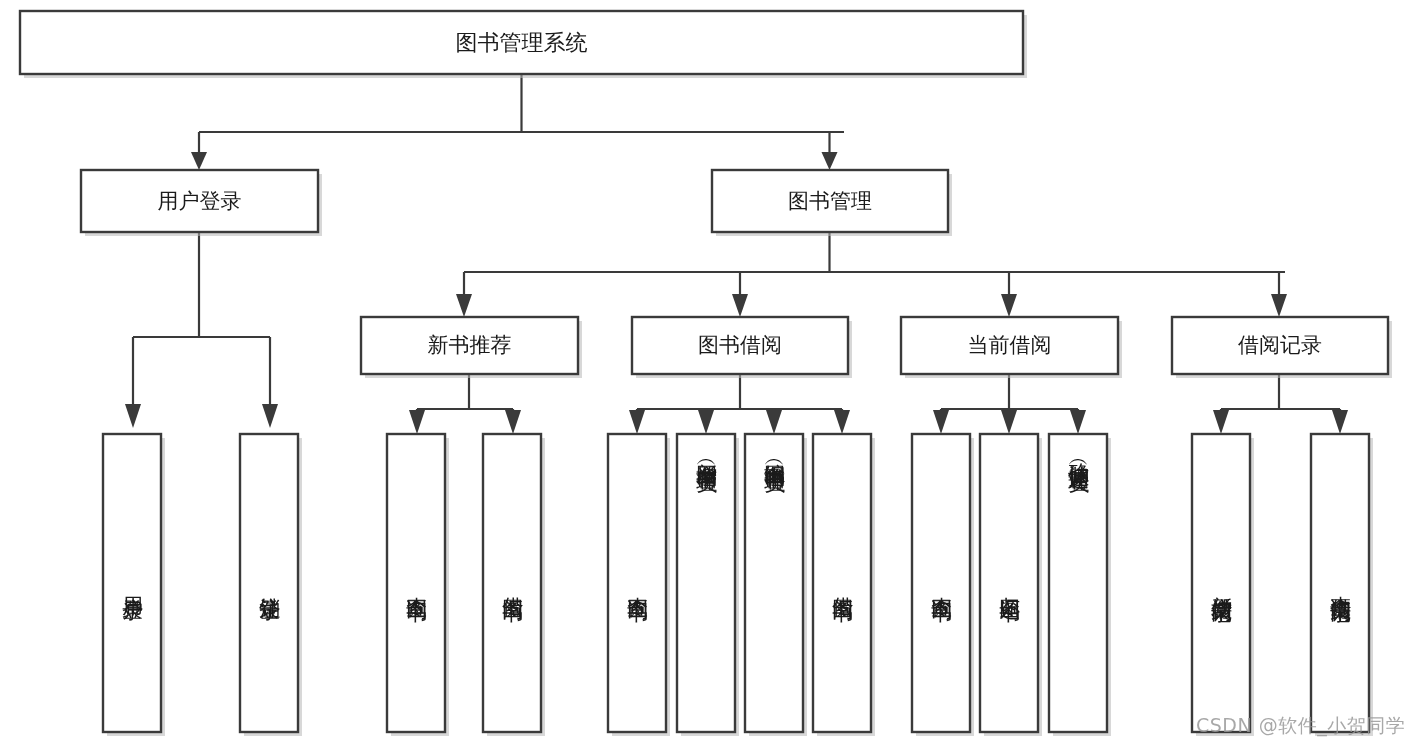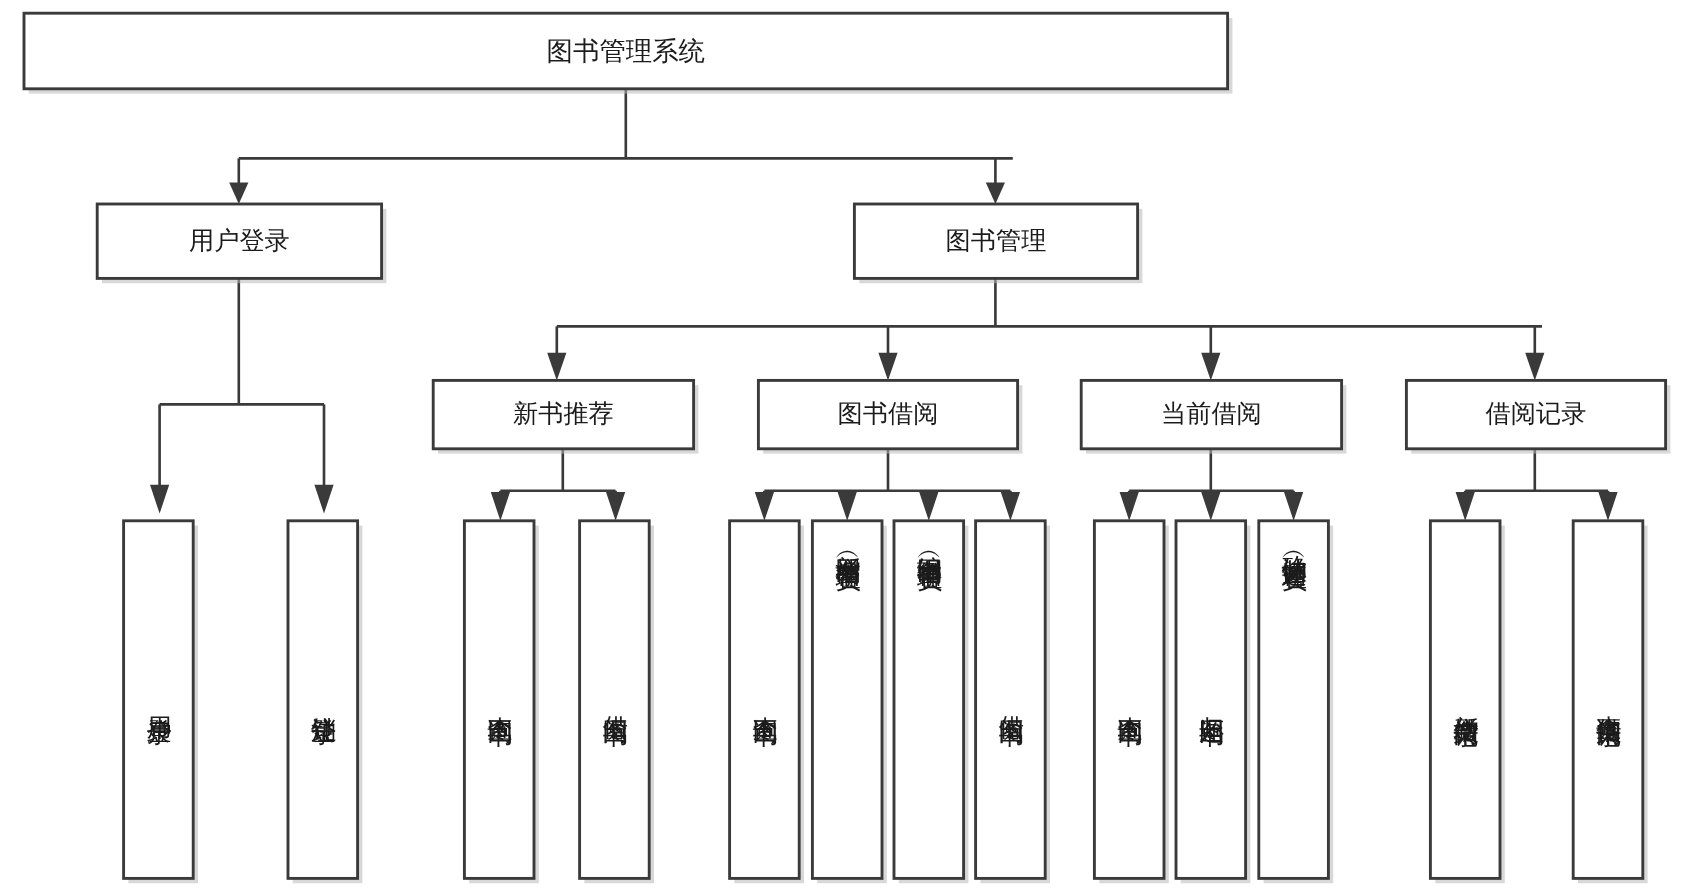--- a/index.html
+++ b/index.html
@@ -232,14 +232,15 @@
   <div class="vlabel" style="left:745px; top:434px; width:58px; height:298px; justify-content:flex-start; padding-top:12px; box-sizing:border-box;">编辑图书（管理员）</div>
   <div class="vlabel" style="left:813px; top:434px; width:58px; height:298px;">借阅图书</div>
 
   <div class="vlabel" style="left:912px; top:434px; width:58px; height:298px;">查询图书</div>
   <div class="vlabel" style="left:980px; top:434px; width:58px; height:298px;">归还图书</div>
   <div class="vlabel" style="left:1049px; top:434px; width:58px; height:298px; justify-content:flex-start; padding-top:12px; box-sizing:border-box;">确认归还（管理员）</div>
 
   <div class="vlabel" style="left:1192px; top:434px; width:58px; height:298px;">新增借阅记录</div>
   <div class="vlabel" style="left:1311px; top:434px; width:58px; height:298px;">查询借阅记录</div>
 
+  <div class="watermark" style="left:1196px; top:713px;">CSDN @软件_小贺同学</div>
 
 </div>
 
 </body></html>

